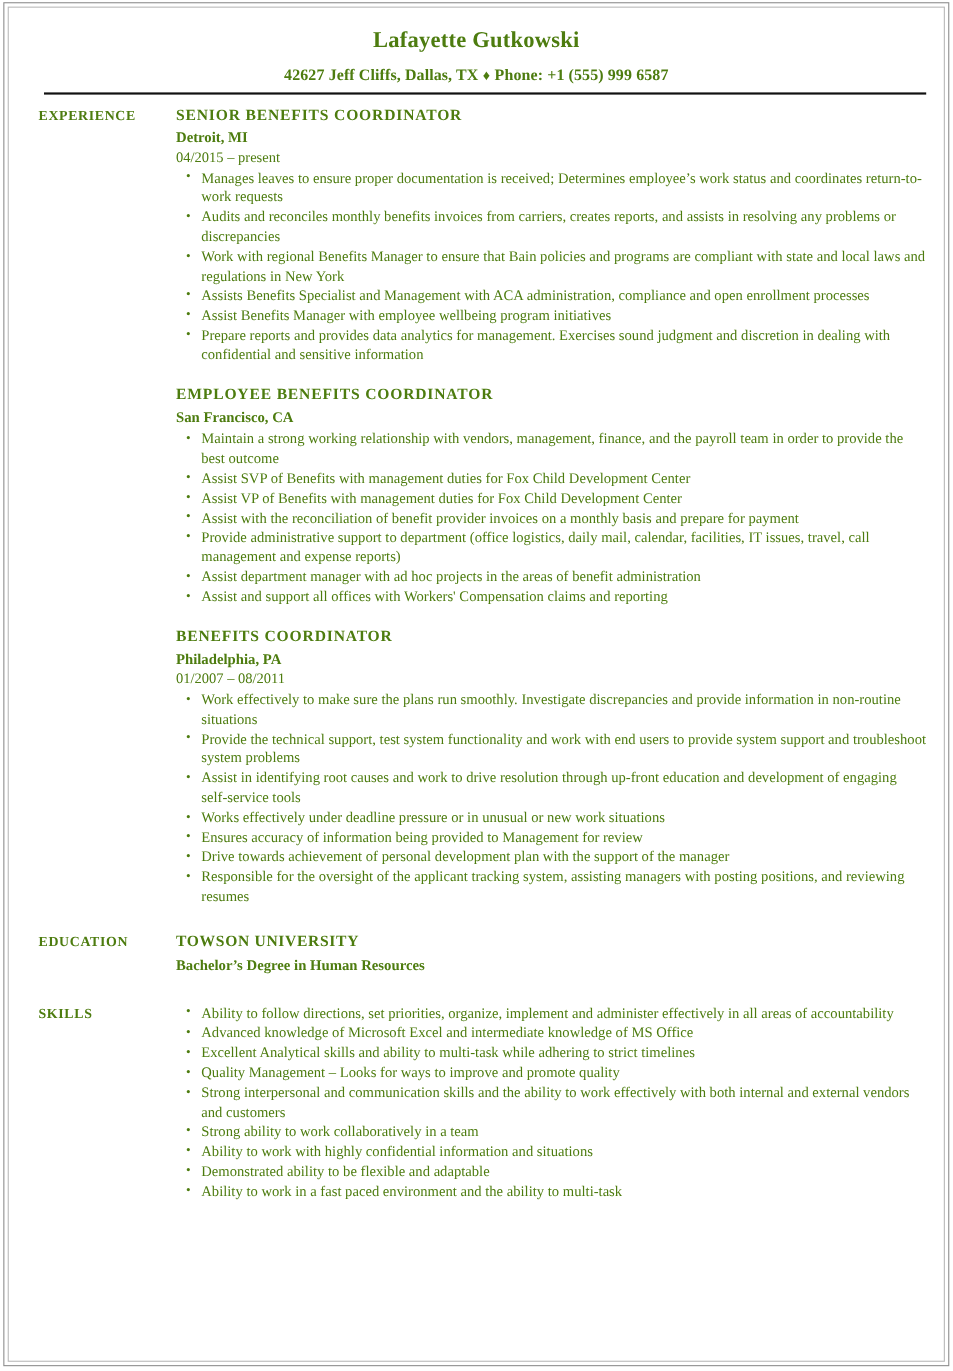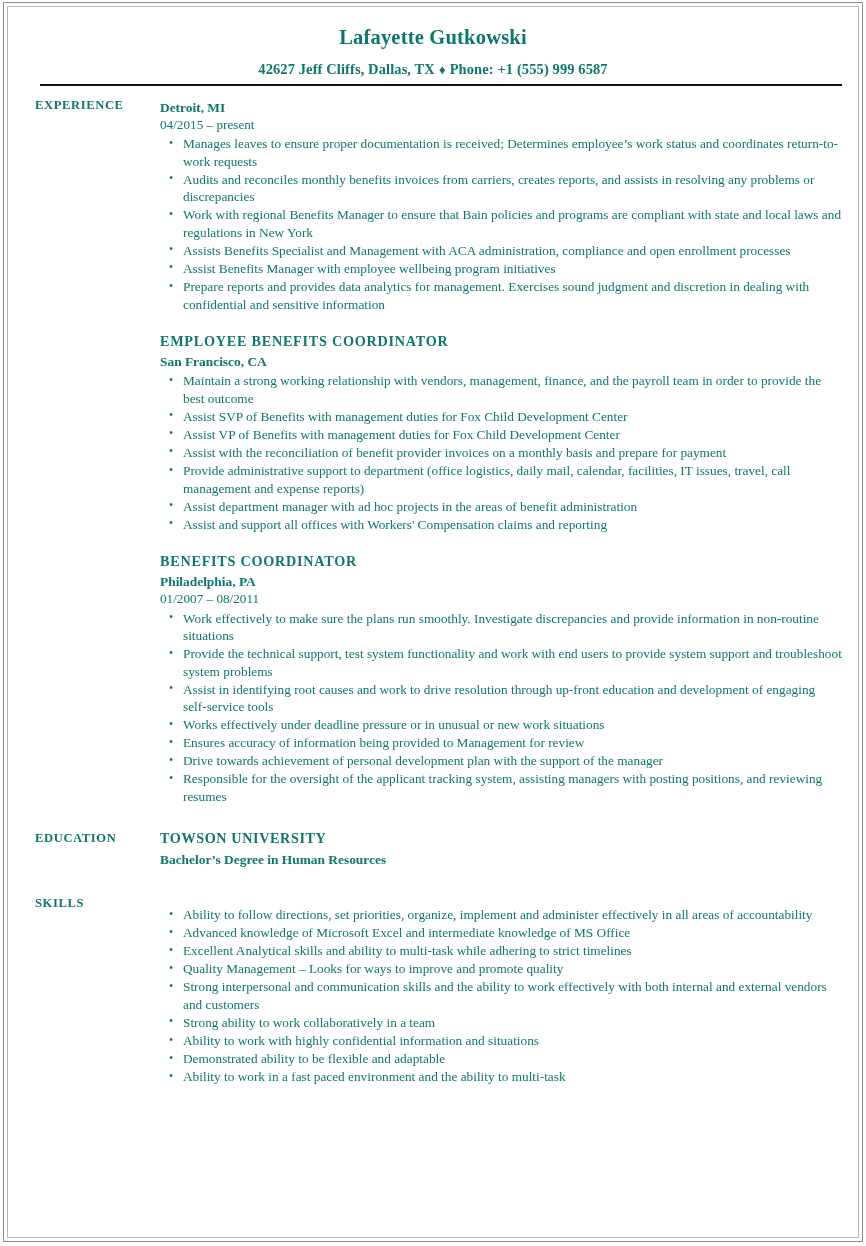--- a/index.html
+++ b/index.html
@@ -7,21 +7,21 @@
     padding: 0;
     background: #ffffff;
   }
   .page {
     position: relative;
     width: 866px;
     height: 1246px;
     background: #ffffff;
     box-sizing: border-box;
     font-family: "Liberation Serif", "DejaVu Serif", serif;
-    color: #0f766e;
+    color: #4d7c0f;
     overflow: hidden;
   }
   
   .page-border-outer {
     position: absolute;
     left: 3px;
     top: 2px;
     right: 3px;
     bottom: 4px;
     border: 1px solid #8e8e8e;
@@ -148,21 +148,21 @@
     line-height: 1.25;
   }
   .edu-degree {
     font-size: 13.4px;
     font-weight: bold;
     line-height: 1.3;
     margin-top: 3px;
   }
 
   #section-skills .section-label { padding-top: 2px; }
-  #section-skills ul.bullets { margin-top: 12px; }
+  #section-skills ul.bullets { margin-top: 0; }
 </style>
 </head>
 <body>
 
 <div class="page">
   <div class="page-border-outer"></div>
   <div class="page-border-inner"></div>
 
   <div class="content">
 
@@ -172,20 +172,21 @@
         <span>42627 Jeff Cliffs, Dallas, TX</span><span class="contact-sep">♦</span><span>Phone: +1 (555) 999 6587</span>
       </div>
       <hr class="header-rule">
     </div>
 
     <div class="section" id="section-experience">
       <div class="section-label">EXPERIENCE</div>
       <div class="section-body">
 
         <div class="job">
+          <div class="job-title">SENIOR BENEFITS COORDINATOR</div>
           <div class="job-location">Detroit, MI</div>
           <div class="job-dates">04/2015 – present</div>
           <ul class="bullets">
             <li>Manages leaves to ensure proper documentation is received; Determines employee’s work status and coordinates return-to-work requests</li>
             <li>Audits and reconciles monthly benefits invoices from carriers, creates reports, and assists in resolving any problems or discrepancies</li>
             <li>Work with regional Benefits Manager to ensure that Bain policies and programs are compliant with state and local laws and regulations in New York</li>
             <li>Assists Benefits Specialist and Management with ACA administration, compliance and open enrollment processes</li>
             <li>Assist Benefits Manager with employee wellbeing program initiatives</li>
             <li>Prepare reports and provides data analytics for management. Exercises sound judgment and discretion in dealing with confidential and sensitive information</li>
           </ul>

